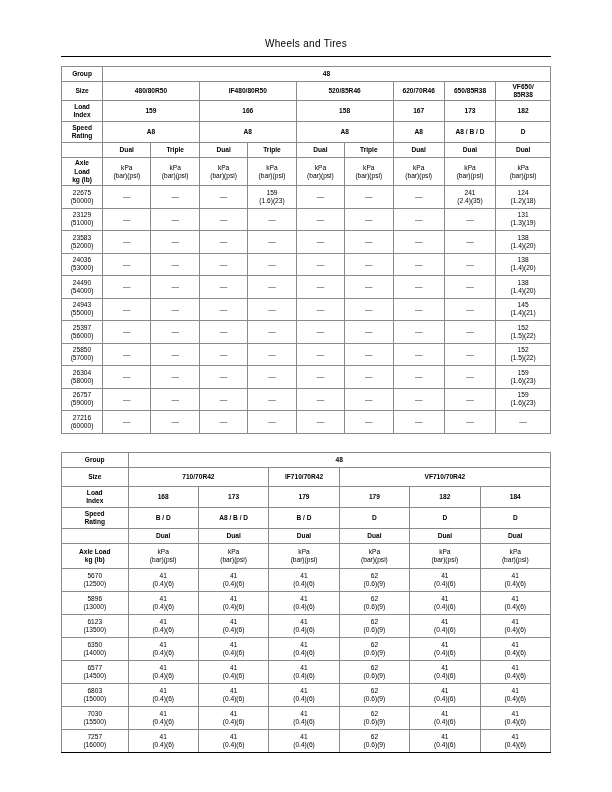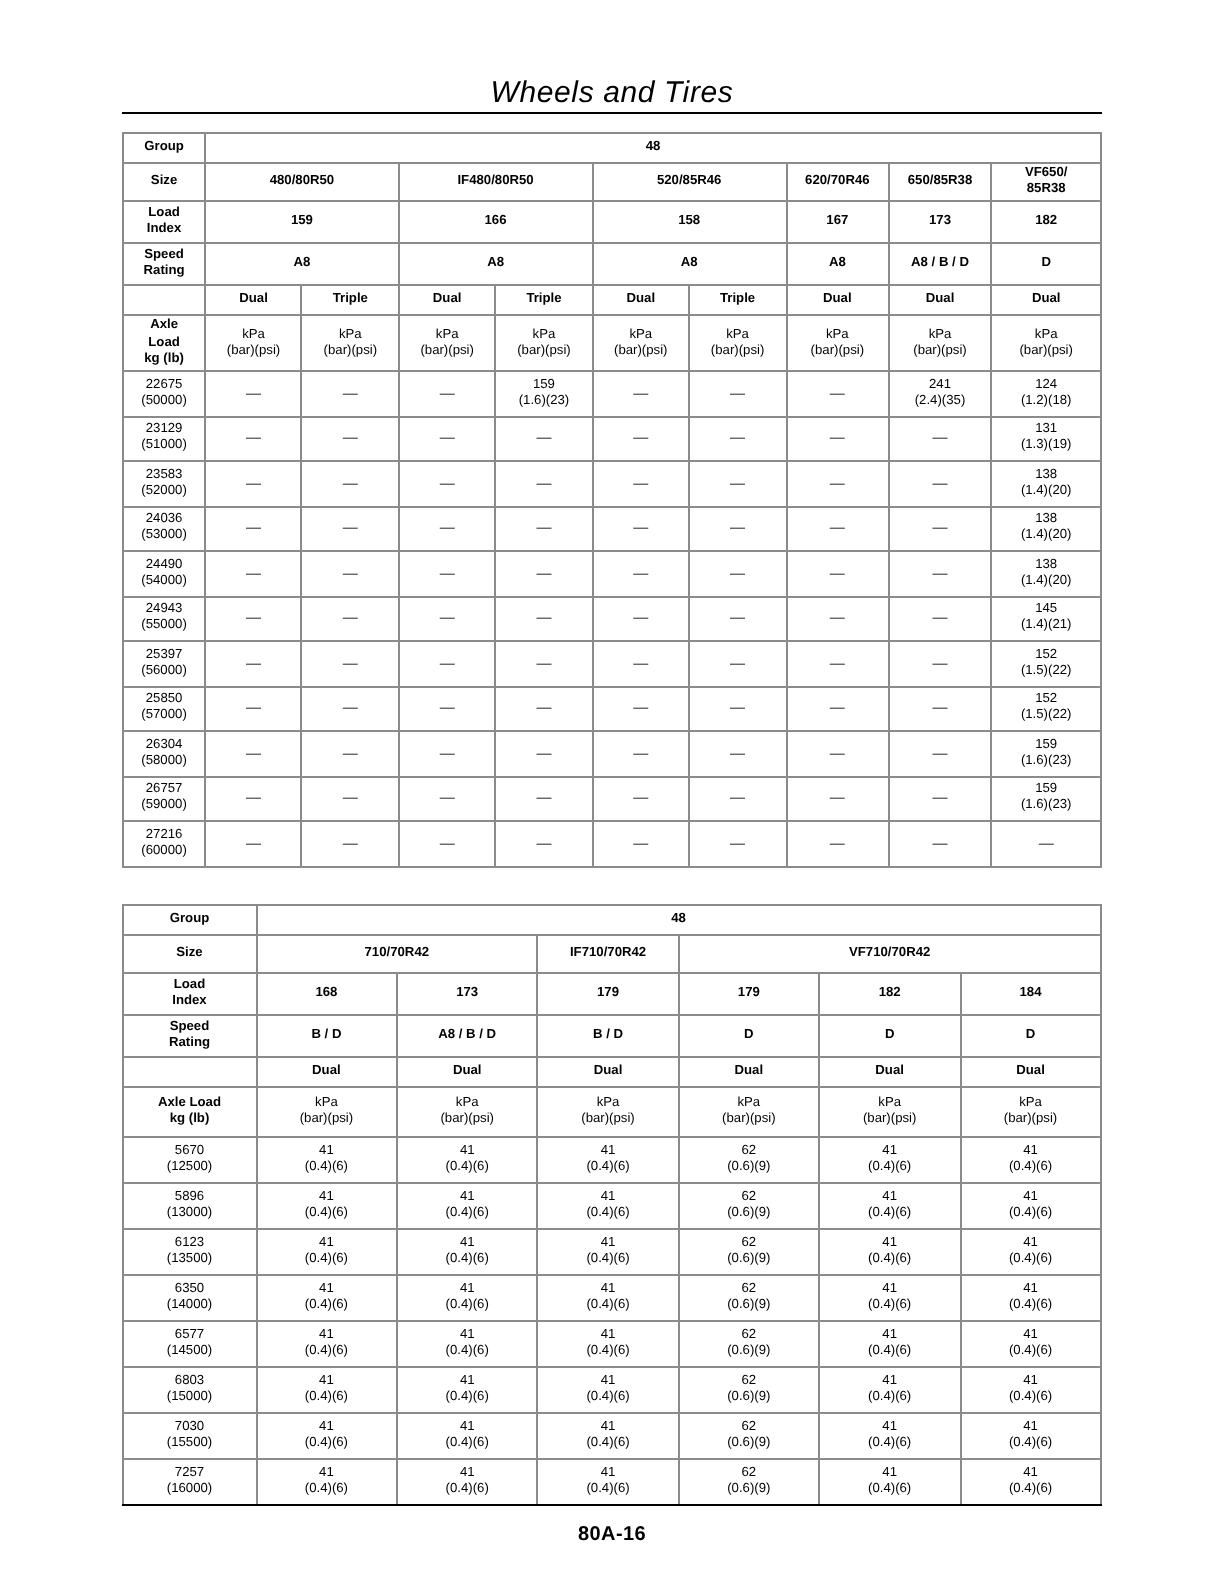--- a/index.html
+++ b/index.html
@@ -25,22 +25,21 @@
 
   
   .page-header {
     position: absolute;
     left: 61px;
     top: 38px;
     width: 490px;
     text-align: center;
   }
   .page-header .hdr-title {
-    font-style: italic;
-    font-size: 15px;
+    font-size: 10px;
     letter-spacing: .3px;
     display: block;
   }
   .hdr-rule {
     position: absolute;
     left: 61px;
     top: 56px;
     width: 490px;
     height: 1px;
     background: #000;
@@ -774,17 +773,14 @@
             <td class="dataval">
               <span class="sub">41</span>
               <span class="sub">(0.4)(6)</span>
             </td>
           </tr>
         </tbody>
     </table>
   </div>
 
   <div class="ftr-rule"></div>
-  <div class="page-footer">
-    <span class="pgnum">80A-16</span>
-  </div>
 
 </div>
 
 </body></html>

